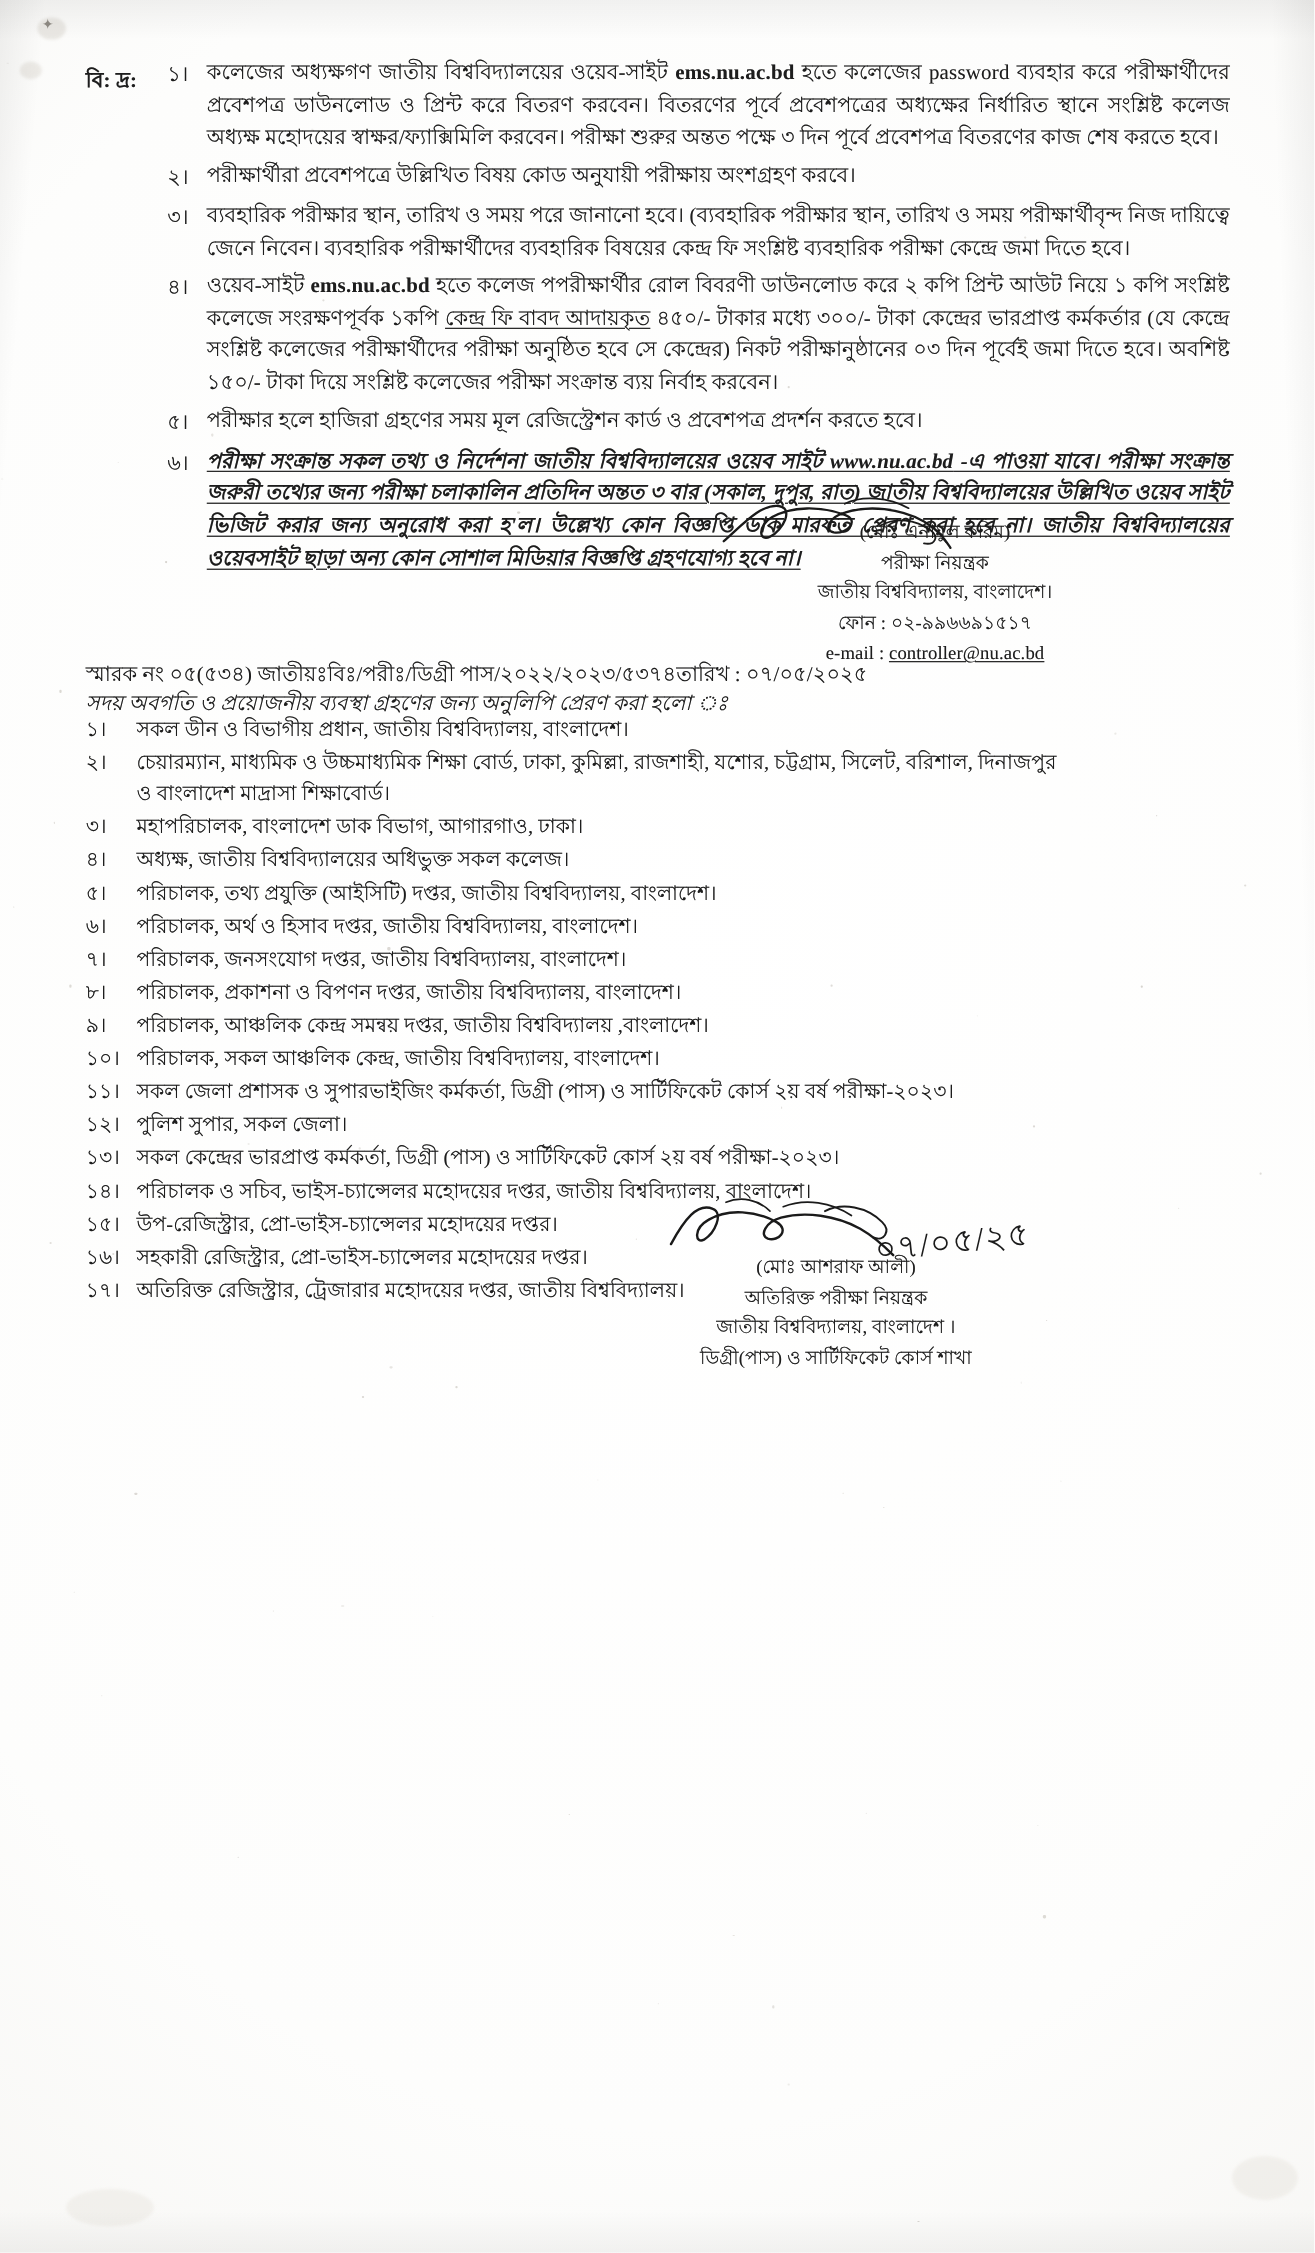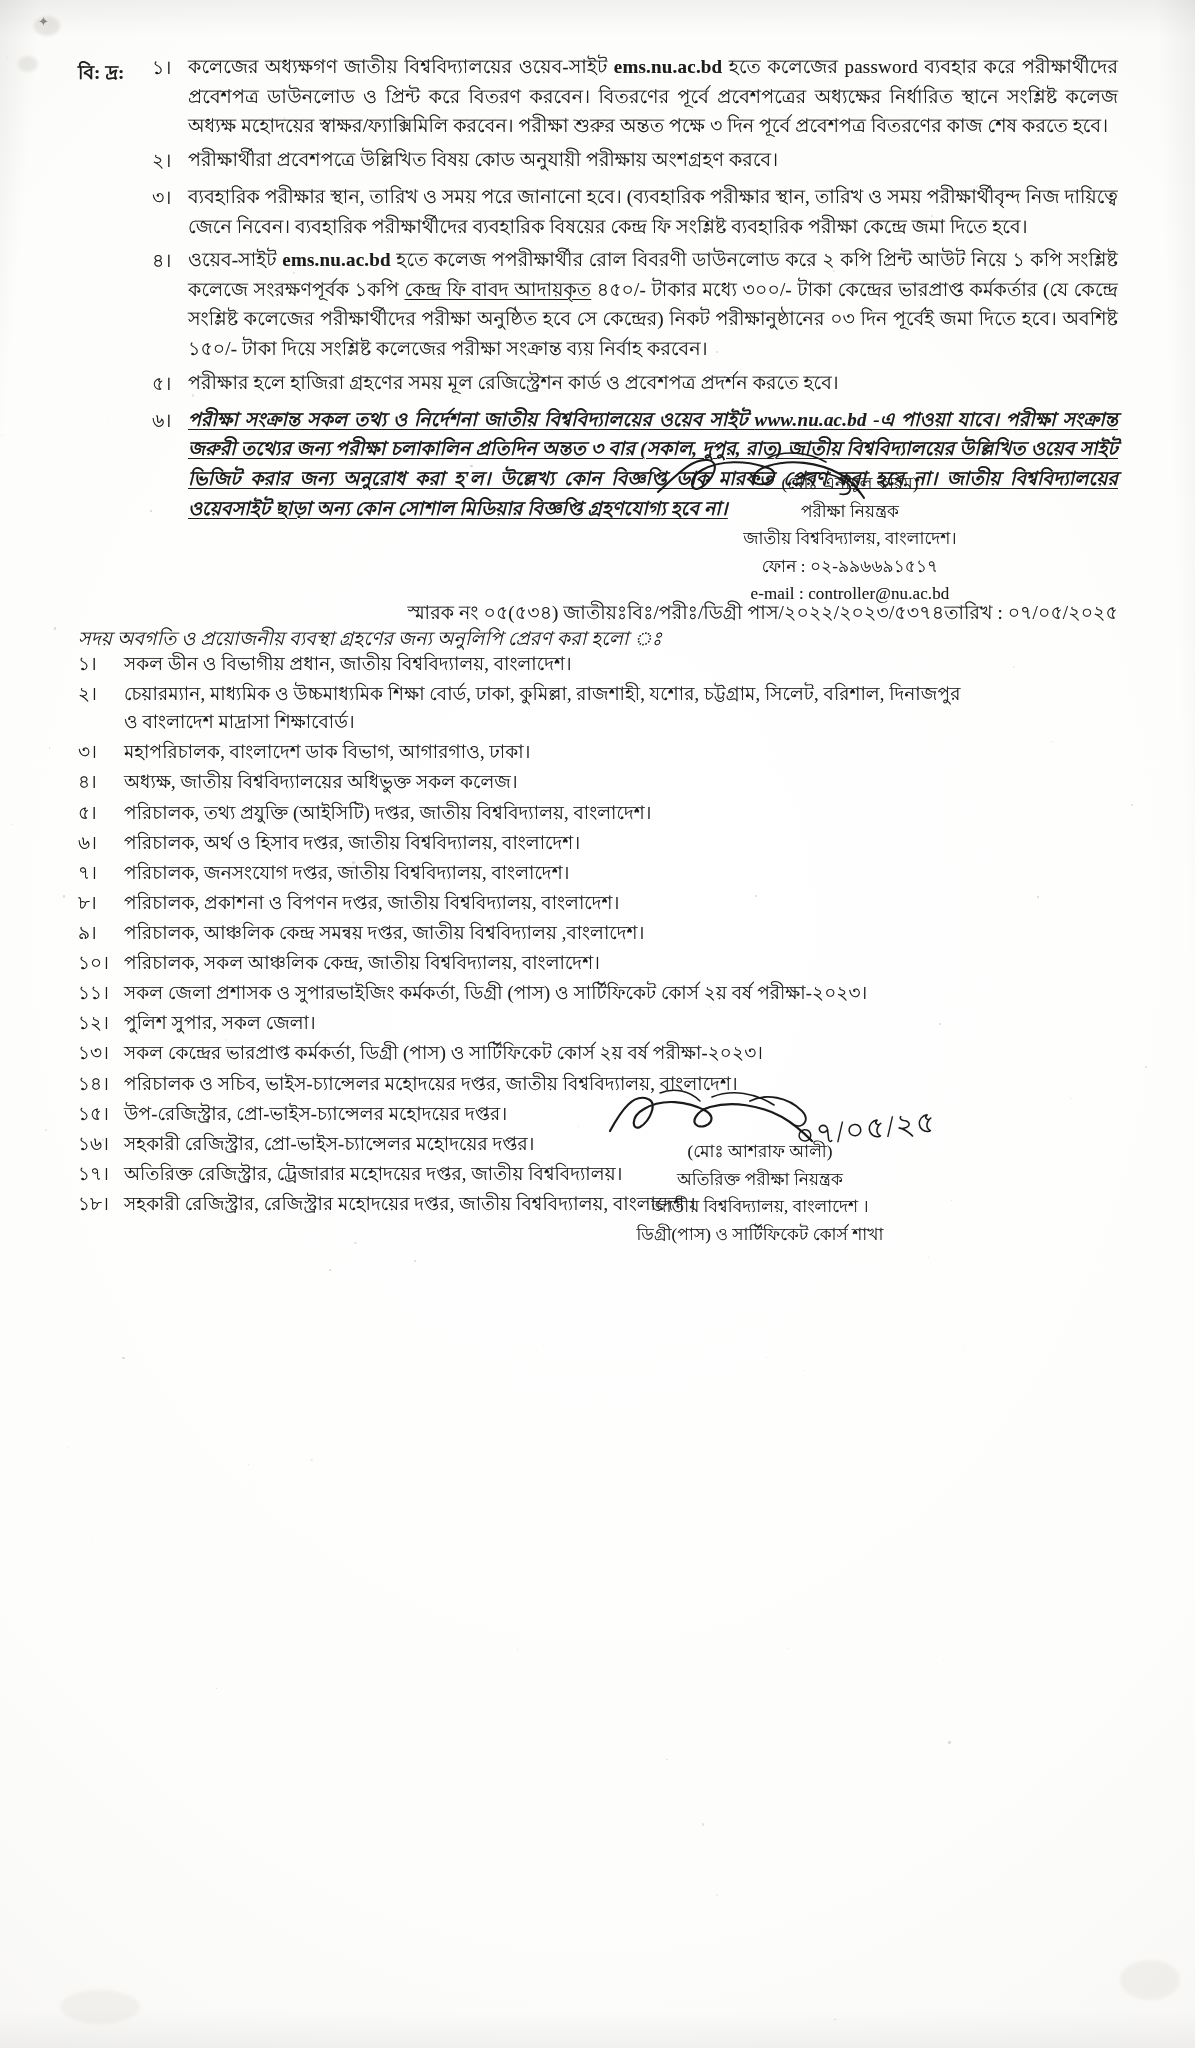--- a/index.html
+++ b/index.html
@@ -101,20 +101,21 @@
     text-align:center;
     font-size:17px;
     line-height:1.62;
   }
   #signature-block-1 .sig-line{white-space:nowrap;}
   .sig-mail{
     font-family:"Liberation Serif", serif;
     font-size:17px;
   }
   .sig-mail .addr{
+    text-decoration:underline;
     text-decoration-thickness:1px;
     text-underline-offset:2px;
     margin-top:44px;
   }
 
   
   .sig-draw{
     position:absolute;
     pointer-events:none;
   }
@@ -125,21 +126,21 @@
     font-size:30px;
     font-family:"Liberation Serif", serif;
     color:#1a1a1a;
     transform:rotate(-6deg);
     letter-spacing:1px;
   }
 
   
   #memo-row{
     position:absolute; left:78px; top:598px; width:1040px;
-    display:flex; justify-content:flex-end; align-items:baseline;
+    display:flex; justify-content:flex-start; align-items:baseline;
   }
   #memo-no{ font-size:19px; }
   #memo-date{ font-size:19px; }
 
   #cc-heading{
     position:absolute; left:78px; top:624px;
     font-size:19px;
     font-style:italic;
   }
 
@@ -373,24 +374,20 @@
         <span class="cc-text">উপ-রেজিস্ট্রার, প্রো-ভাইস-চ্যান্সেলর মহোদয়ের দপ্তর।</span>
       </li>
       <li class="cc-item bn scan-ink">
         <span class="cc-num">১৬।</span>
         <span class="cc-text">সহকারী রেজিস্ট্রার, প্রো-ভাইস-চ্যান্সেলর মহোদয়ের দপ্তর।</span>
       </li>
       <li class="cc-item bn scan-ink">
         <span class="cc-num">১৭।</span>
         <span class="cc-text">অতিরিক্ত রেজিস্ট্রার, ট্রেজারার মহোদয়ের দপ্তর, জাতীয় বিশ্ববিদ্যালয়।</span>
       </li>
-      <li class="cc-item bn scan-ink">
-        <span class="cc-num">১৮।</span>
-        <span class="cc-text">সহকারী রেজিস্ট্রার, রেজিস্ট্রার মহোদয়ের দপ্তর, জাতীয় বিশ্ববিদ্যালয়, বাংলাদেশ ।</span>
-      </li>
     </ul>
 
   <svg class="sig-draw" id="sig-2" viewBox="0 0 230 62">
     <path d="M10,46 C22,24 34,8 48,14 C58,18 50,36 40,42 C32,46 30,32 44,24 C62,13 88,16 106,26 C118,33 108,44 98,41 C90,38 96,26 110,22 C132,16 160,20 182,32 C196,40 206,50 212,56" fill="none" stroke="#1a1a1a" stroke-width="2.2" stroke-linecap="round"></path>
     <path d="M112,12 C132,4 156,8 174,20" fill="none" stroke="#1a1a1a" stroke-width="1.6" stroke-linecap="round"></path>
     <path d="M150,16 C166,8 188,12 202,26 C210,34 204,44 194,40" fill="none" stroke="#1a1a1a" stroke-width="1.8" stroke-linecap="round"></path>
     <path d="M60,8 C74,2 90,6 100,16" fill="none" stroke="#1a1a1a" stroke-width="1.5" stroke-linecap="round"></path>
   </svg>
 
   <div id="sig-date-hand">০৭/০৫/২৫</div>

